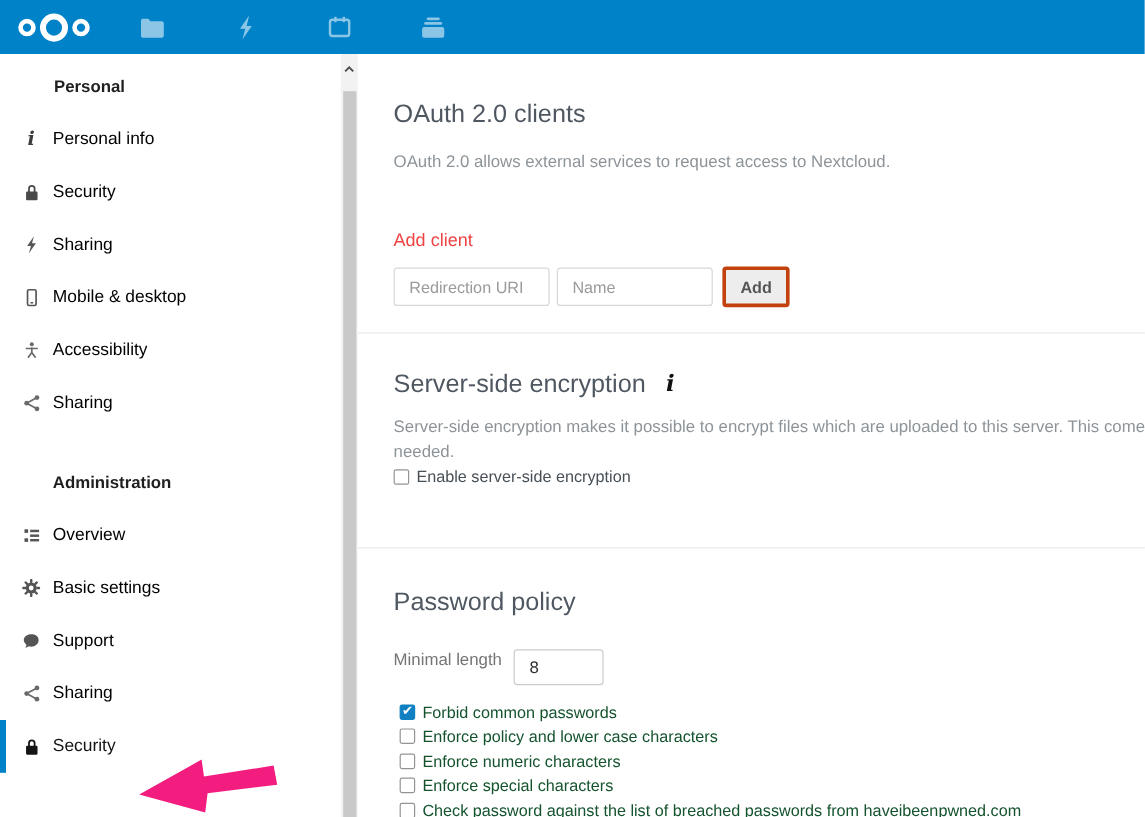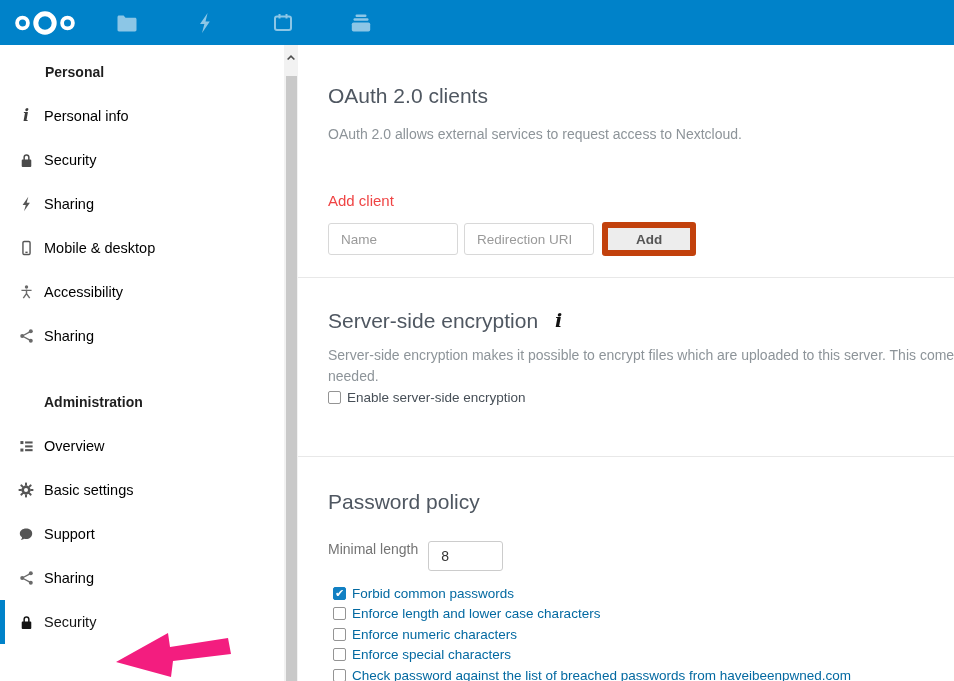--- a/index.html
+++ b/index.html
@@ -46,33 +46,33 @@
   .muted { font-size:14px; color:#8d9499; line-height:21px; }
   .sec-oauth .muted { margin-top:16px; }
   .clip-line { white-space:nowrap; overflow:hidden; margin-top:12px; }
   h3 { font-size:15px; font-weight:normal; color:#ef4444; margin-top:46px; line-height:20px; }
   .form-row { margin-top:11px; display:flex; align-items:center; }
   .txt-input { height:32px; width:130px; border:1px solid #d8d8d8; border-radius:3px;
     padding:0 12px; font-size:13.5px; color:#333; background:#fff; outline:none;
     font-family:"Liberation Sans","DejaVu Sans",sans-serif; }
   .txt-input::placeholder { color:#9a9a9a; opacity:1; }
   .txt-input + .txt-input { margin-left:6px; }
-  .btn { margin-left:8px; height:34px; padding:0 28px; background:#ededed; border:6px solid #c2410c;
+  .btn { margin-left:8px; height:34px; padding:0 12px; background:#ededed; border:3px solid #c2410c;
     border-radius:3px; font-size:13.5px; font-weight:bold; color:#555; cursor:pointer;
     font-family:"Liberation Sans","DejaVu Sans",sans-serif; }
   .info-i { margin-left:17px; font-family:"DejaVu Serif","Liberation Serif",serif; font-style:italic;
     font-weight:bold; font-size:19px; color:#111; cursor:pointer; }
 
   .cb-row { display:flex; align-items:center; height:20.5px; margin-left:5px; cursor:pointer; }
   .cb-box { width:13px; height:13px; border:1px solid #949494; border-radius:2px; background:#fff;
     flex:0 0 13px; position:relative; }
   .cb-box.checked { background:#1180c3; border-color:#1180c3; }
   .cb-box.checked::after { content:"✔"; position:absolute; left:1px; top:-1px;
     color:#fff; font-size:11px; line-height:13px; }
-  .cb-label { margin-left:6px; font-size:13.5px; color:#0369a1; }
+  .cb-label { margin-left:6px; font-size:13.5px; color:#14532d; }
   .enc-check { margin-left:0; }
   .enc-check .cb-label { color:#474f57; }
 
   .minlen-row { margin-top:27px; display:flex; align-items:flex-start; }
   .minlen-label { font-size:14px; color:#747474; margin-right:10px; }
   .minlen-input { height:30px; width:75px; border:1px solid #ccc; border-radius:3px;
     padding:0 12px; font-size:14px; color:#333; outline:none;
     font-family:"Liberation Sans","DejaVu Sans",sans-serif; }
   .cb-list { margin-top:12px; }
 
@@ -246,22 +246,22 @@
   <div class="sb-thumb"></div>
 </div>
 
 <main class="main">
 
   <section class="section sec-oauth">
     <h2>OAuth 2.0 clients</h2>
     <p class="muted">OAuth 2.0 allows external services to request access to Nextcloud.</p>
     <h3>Add client</h3>
     <div class="form-row">
+      <input class="txt-input" type="text" placeholder="Redirection URI" style="">
       <input class="txt-input" type="text" placeholder="Name" style="">
-      <input class="txt-input" type="text" placeholder="Redirection URI" style="">
       <button class="btn">Add</button>
     </div>
   </section>
 
   <section class="section sec-encryption">
     <h2>
       <span>Server-side encryption</span>
       <span class="info-i">i</span>
     </h2>
     <div class="muted clip-line">Server-side encryption makes it possible to encrypt files which are uploaded to this server. This comes with limitations like a performance penalty, so enable this only if</div>
@@ -278,21 +278,21 @@
       <span class="minlen-label">Minimal length</span>
       <input class="minlen-input" type="text" value="8" style="">
     </div>
     <div class="cb-list">
       <div class="cb-row">
         <span class="cb-box checked"></span>
         <span class="cb-label">Forbid common passwords</span>
       </div>
       <div class="cb-row">
         <span class="cb-box"></span>
-        <span class="cb-label">Enforce length and lower case characters</span>
+        <span class="cb-label">Enforce policy and lower case characters</span>
       </div>
       <div class="cb-row">
         <span class="cb-box"></span>
         <span class="cb-label">Enforce numeric characters</span>
       </div>
       <div class="cb-row">
         <span class="cb-box"></span>
         <span class="cb-label">Enforce special characters</span>
       </div>
       <div class="cb-row">

